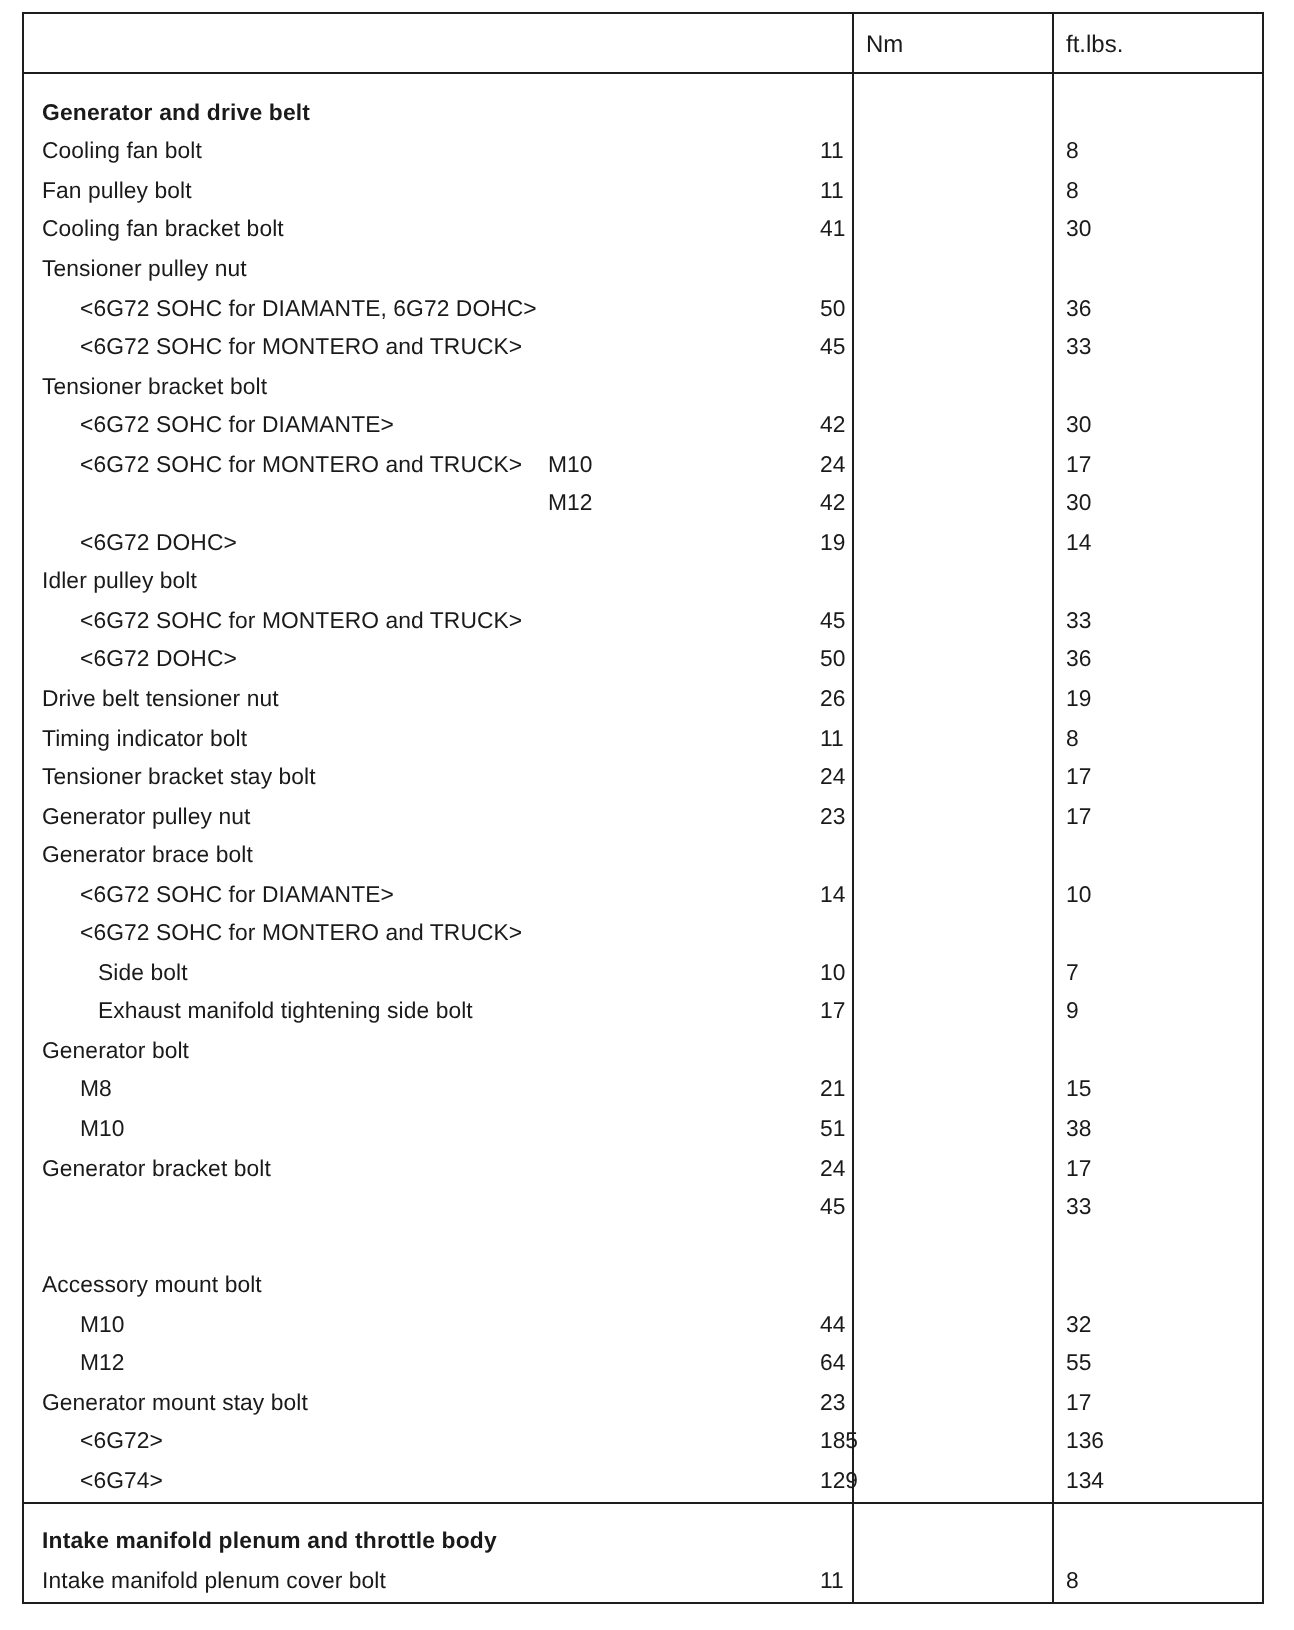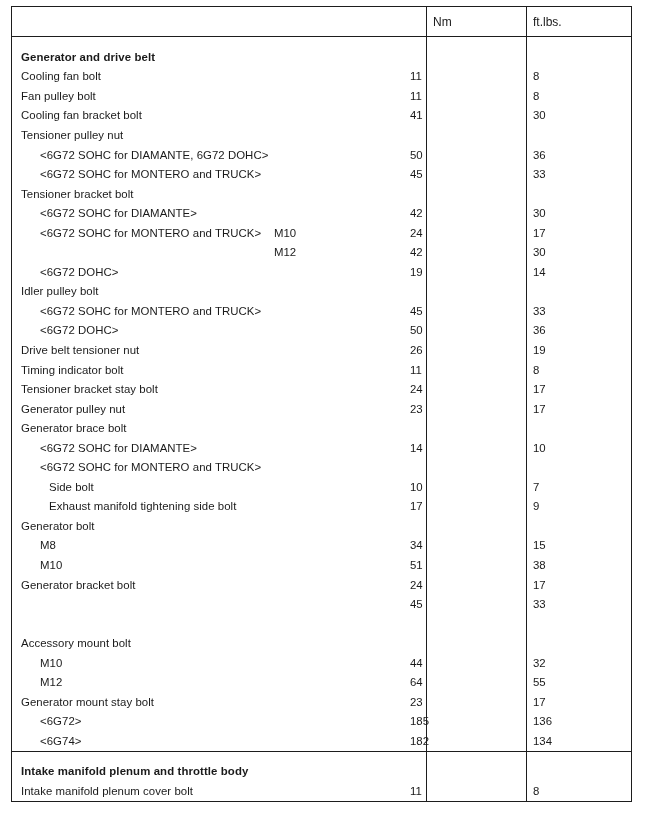--- a/index.html
+++ b/index.html
@@ -241,21 +241,21 @@
         <span class="nm">17</span>
         <span class="lbs">9</span>
       </div>
       <div class="r">
         <span class="label">Generator bolt</span>
         <span class="nm"></span>
         <span class="lbs"></span>
       </div>
       <div class="r">
         <span class="label indent1">M8</span>
-        <span class="nm">34</span>
+        <span class="nm">21</span>
         <span class="lbs">15</span>
       </div>
       <div class="r">
         <span class="label indent1">M10</span>
         <span class="nm">51</span>
         <span class="lbs">38</span>
       </div>
       <div class="r">
         <span class="label">Generator bracket bolt</span>
         <span class="nm">24</span>
@@ -291,21 +291,21 @@
         <span class="nm">23</span>
         <span class="lbs">17</span>
       </div>
       <div class="r">
         <span class="label indent1">&lt;6G72&gt;</span>
         <span class="nm">185</span>
         <span class="lbs">136</span>
       </div>
       <div class="r">
         <span class="label indent1">&lt;6G74&gt;</span>
-        <span class="nm">182</span>
+        <span class="nm">129</span>
         <span class="lbs">134</span>
       </div>
       <div class="section-divider"></div>
       <div class="spacer"></div>
       <div class="r sect-head">
         <span class="label">Intake manifold plenum and throttle body</span>
       </div>
       <div class="r">
         <span class="label">Intake manifold plenum cover bolt</span>
         <span class="nm">11</span>

